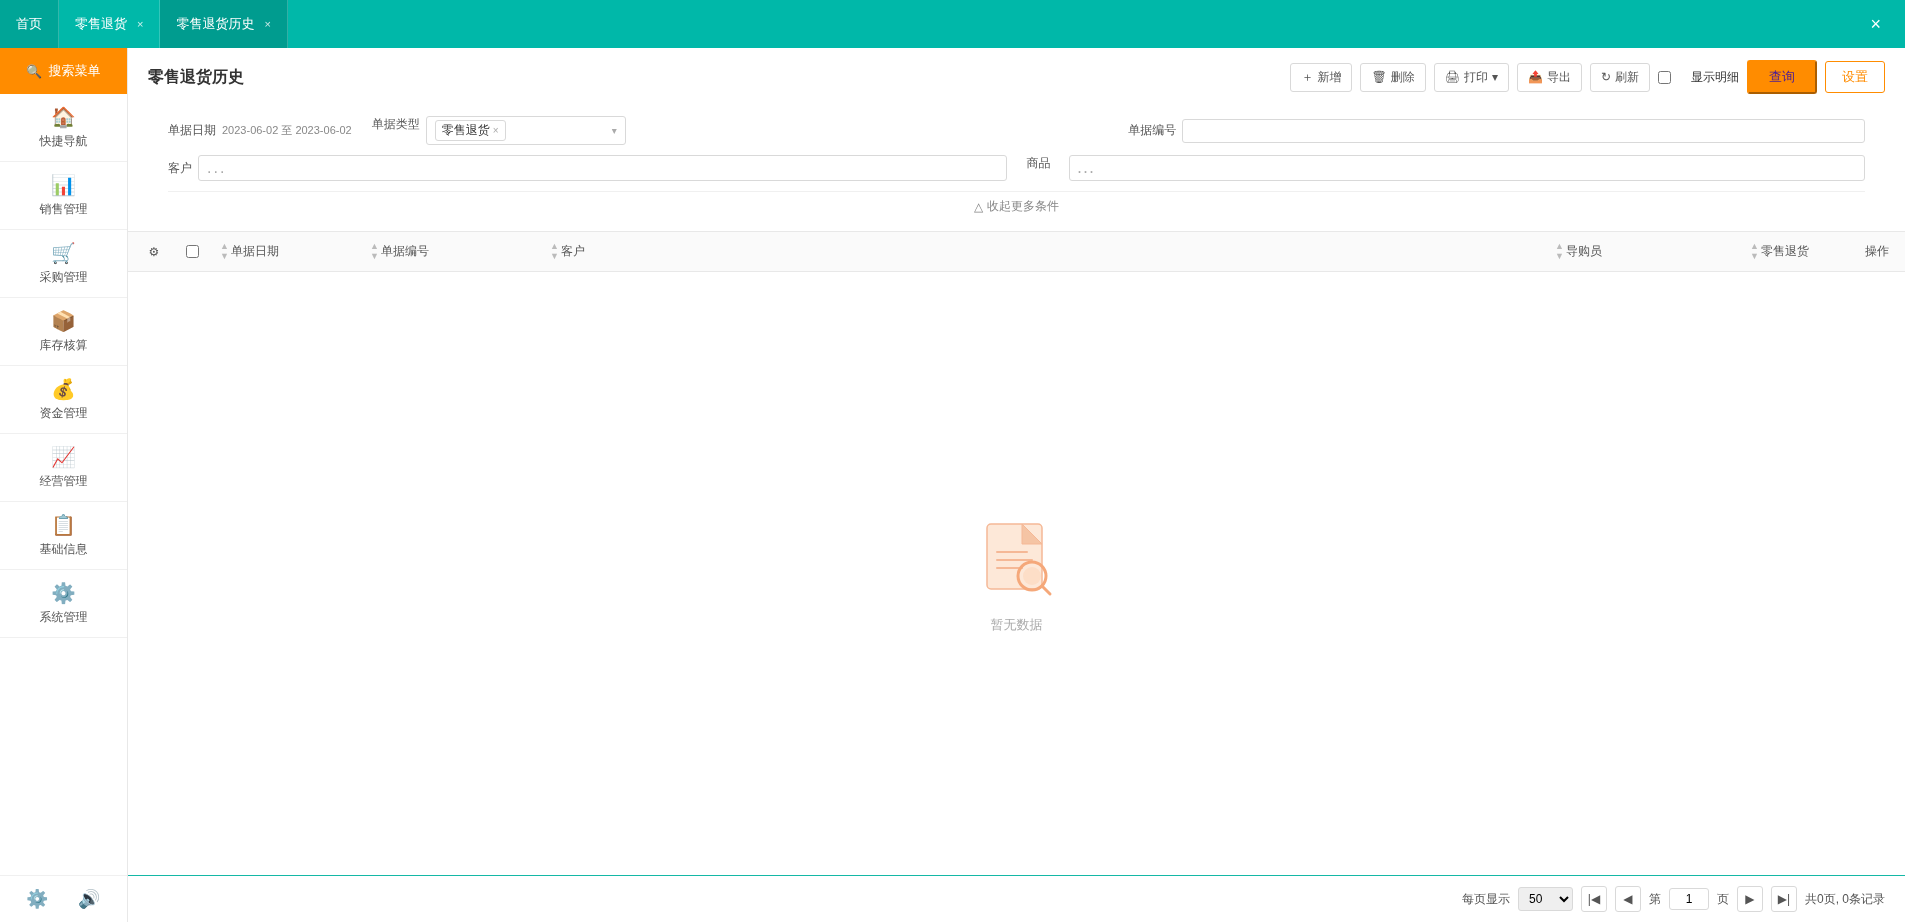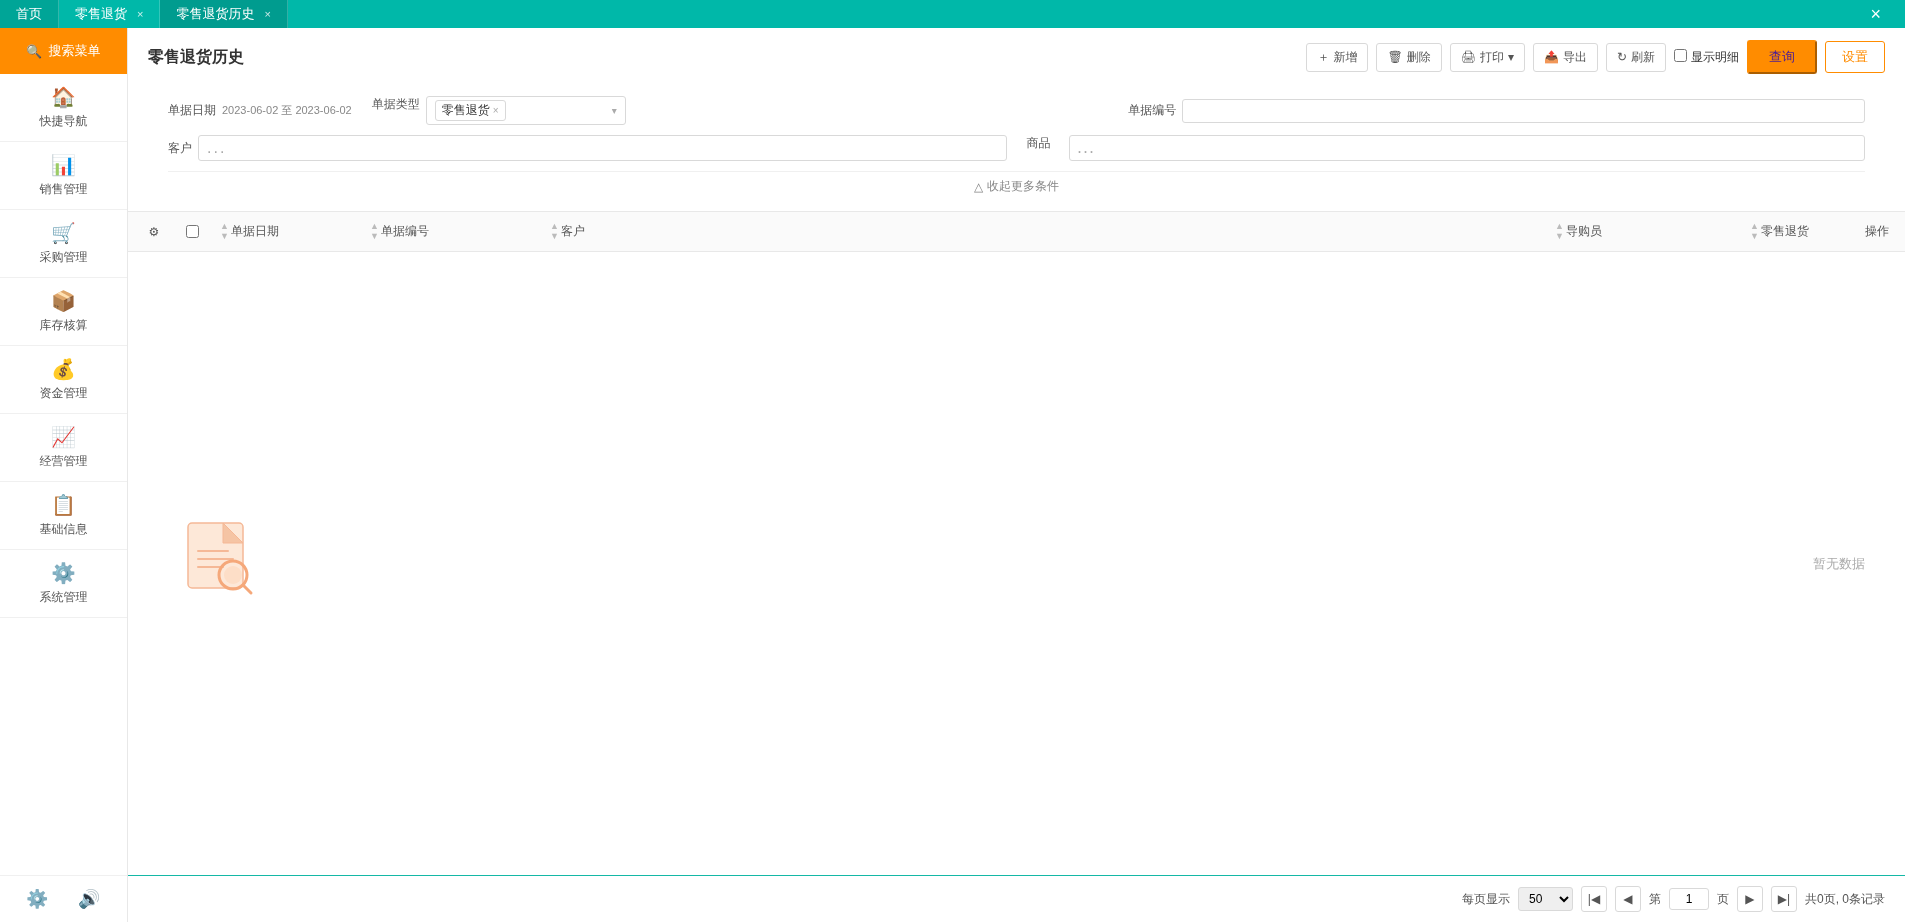--- a/index.html
+++ b/index.html
@@ -1,19 +1,19 @@
 <!DOCTYPE html>
 <html><head>
   <meta charset="utf-8">
   <style>
     * { box-sizing: border-box; margin: 0; padding: 0; }
     body { font-family: "Microsoft YaHei", Arial, sans-serif; font-size: 13px; background: #f5f5f5; color: #333; height: 922px; overflow: hidden; display: flex; flex-direction: column; }
 
     
-    .top-bar { background: #00b8a9; height: 28px; display: flex; align-items: center; padding: 0 0 0 0; flex-shrink: 0; }
+    .top-bar { background: #00b8a9; height: 48px; display: flex; align-items: center; padding: 0 0 0 0; flex-shrink: 0; }
     .top-bar-tabs { display: flex; align-items: stretch; height: 100%; flex: 1; }
     .top-tab { display: flex; align-items: center; padding: 0 16px; color: #fff; font-size: 13px; cursor: pointer; border-right: 1px solid rgba(255,255,255,0.2); gap: 6px; position: relative; }
     .top-tab.home { background: rgba(0,0,0,0.1); }
     .top-tab.active { background: rgba(0,0,0,0.15); }
     .top-tab .close-x { font-size: 11px; color: rgba(255,255,255,0.8); cursor: pointer; margin-left: 4px; }
     .top-bar-right { display: flex; align-items: center; padding-right: 16px; }
     .top-close-btn { color: #fff; font-size: 18px; cursor: pointer; padding: 0 8px; }
 
     
     .main-layout { display: flex; flex: 1; overflow: hidden; }
@@ -63,21 +63,21 @@
     .th-cell.date-col { width: 150px; }
     .th-cell.num-col { width: 180px; }
     .th-cell.customer-col { flex: 1; }
     .th-cell.guide-col { width: 150px; }
     .th-cell.amount-col { width: 120px; text-align: right; justify-content: flex-end; }
     .th-cell.action-col { width: 80px; text-align: center; justify-content: flex-end; }
     .sort-icon { color: #bbb; font-size: 9px; display: flex; flex-direction: column; gap: 1px; }
     .sort-icon span { line-height: 1; }
 
     
-    .empty-state { flex: 1; display: flex; align-items: center; justify-content: space-between; padding: 40px; }
+    .empty-state { flex: 1; display: flex; flex-direction: column; align-items: center; justify-content: center; padding: 40px; }
     .empty-icon { width: 100px; height: 90px; position: relative; margin-bottom: 12px; }
     .empty-text { color: #aaa; font-size: 13px; }
 
     
     .pagination { border-top: 1px solid #14b8a6; padding: 10px 20px; display: flex; align-items: center; justify-content: flex-end; gap: 8px; background: #fff; flex-shrink: 0; font-size: 12px; color: #555; }
     .page-size-select { border: 1px solid #d9d9d9; border-radius: 3px; padding: 3px 6px; font-size: 12px; }
     .page-nav-btn { width: 26px; height: 26px; border: 1px solid #d9d9d9; border-radius: 3px; display: flex; align-items: center; justify-content: center; cursor: pointer; background: #fff; font-size: 12px; color: #555; }
     .page-input { border: 1px solid #d9d9d9; border-radius: 3px; width: 40px; text-align: center; padding: 3px; font-size: 12px; }
   </style>
 </head>
@@ -167,21 +167,21 @@
             <span>▾</span>
           </button>
           <button class="action-btn">
             <span>📤</span>
             <span>导出</span>
           </button>
           <button class="action-btn">
             <span>↻</span>
             <span>刷新</span>
           </button>
-          <label style="display:flex;align-items:flex-start;gap:4px;font-size:12px;cursor:pointer;">
+          <label style="display:flex;align-items:center;gap:20px;font-size:12px;cursor:pointer;">
             <input type="checkbox" style="">
             <span>显示明细</span>
           </label>
           <button class="btn-query">
             <span>查询</span>
           </button>
           <button class="btn-settings">
             <span>设置</span>
           </button>
         </div>

